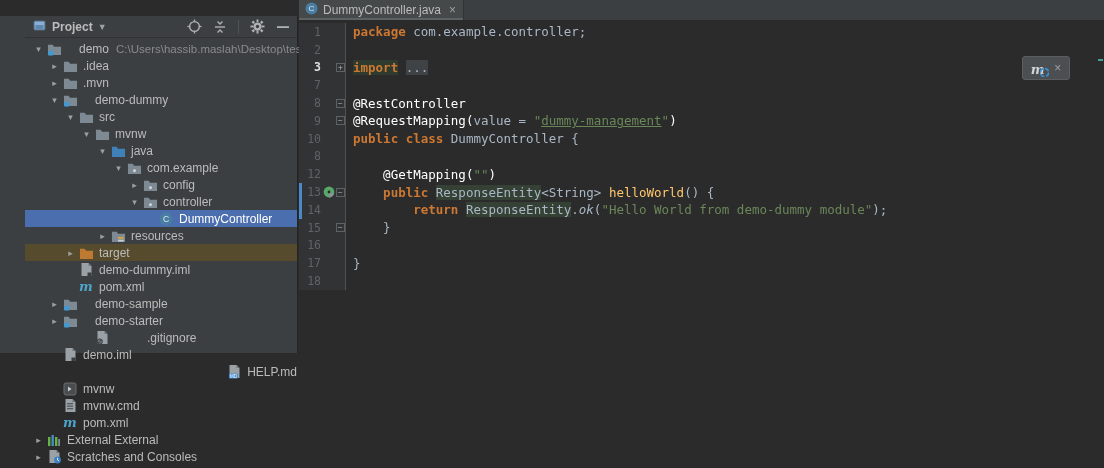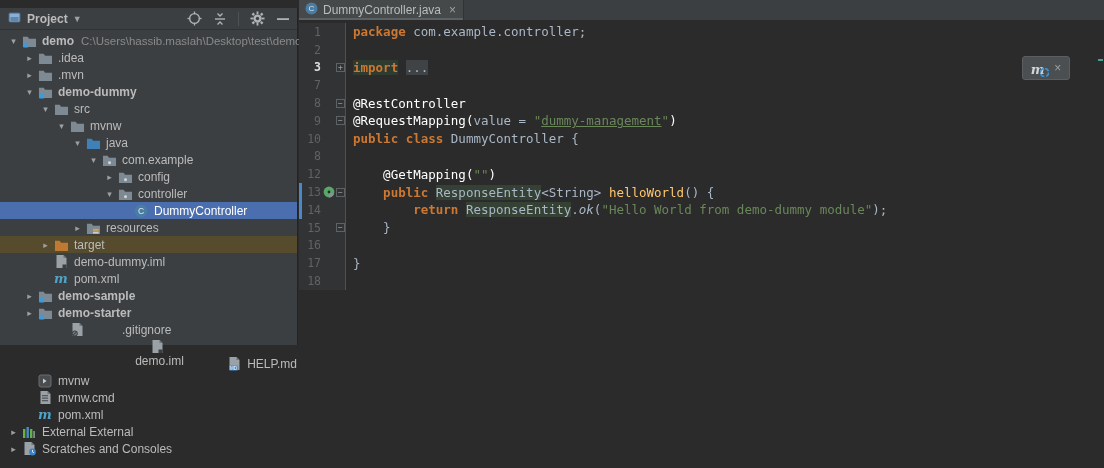--- a/index.html
+++ b/index.html
@@ -1,40 +1,40 @@
 <!DOCTYPE html>
 <html><head>
 <meta charset="utf-8">
 <style>
   * { margin:0; padding:0; box-sizing:border-box; }
   html,body { width:1104px; height:468px; overflow:hidden; background:#2b2b2b;
               font-family:"Liberation Sans", sans-serif; }
   .app { position:relative; width:1104px; height:468px; background:#2b2b2b; }
 
   
-  .project-panel { position:absolute; left:0; top:8px; width:298px; height:337px;
-                   background:#3c3f41; border-right:1px solid #232525; }
+  .project-panel { position:absolute; left:0; top:16px; width:298px; height:337px;
+                   background:#3c3f41; border-right:1px solid #232525;padding-left:25px; }
   .panel-header { height:22px; display:flex; align-items:center; padding:0 6px 0 8px;
                   color:#bbbbbb; font-size:12px; border-bottom:1px solid #323232; }
   .panel-header .ptitle { margin-left:6px; font-weight:bold; }
   .panel-header .caret { margin-left:5px; color:#9da0a2; font-size:9px; }
   .hdr-icons { margin-left:auto; display:flex; align-items:center; gap:10px; }
   .hdr-icons .hicon { width:16px; height:16px; display:flex; align-items:center;
                       justify-content:center; cursor:pointer; }
   .hdr-sep { width:1px; height:14px; background:#515151; }
 
   .tree { padding-top:2px; }
   .tree-row { height:17px; display:flex; align-items:center; font-size:12px;
               color:#bbbbbb; white-space:nowrap; cursor:pointer; }
   .tree-row.selected { background:#4b6eaf; color:#ffffff; }
   .tree-row.excluded { background:#564b2d; }
   .tree-row .chev { width:15px; flex:none; text-align:center; color:#9da0a2; font-size:9px; }
   .tree-row .ticon { width:16px; height:16px; flex:none; margin-right:5px;
                      display:inline-flex; align-items:center; justify-content:center; }
-  .tree-row .tlabel.bold { font-weight:bold; }
+  .tree-row .tlabel.bold { font-weight:normal;margin-left:12px; }
   .tree-row .thint { color:#8a8a8a; margin-left:7px; font-size:11.5px; }
   .mvn-glyph { font-family:"DejaVu Serif", serif; font-style:italic; font-weight:bold;
                color:#4fa3c9; font-size:13px; line-height:16px; }
 
   
   .editor { position:absolute; left:299px; top:0; right:0; bottom:0; background:#2b2b2b; }
   .tabbar { height:21px; background:#3c3f41; border-bottom:1px solid #2b2b2b;
             display:flex; align-items:flex-end; }
   .tab { height:21px; display:flex; align-items:center; gap:5px; padding:0 7px 0 6px;
          background:#45494a; color:#bbbbbb; font-size:12px;
@@ -301,21 +301,21 @@
           <span class="ticon">
             <svg width="13" height="15" viewBox="0 0 13 15">
               <path d="M1.5 1 h7 l3 3 v10 h-10 Z" fill="#9aa2a8"></path>
               <path d="M8.5 1 l3 3 h-3 Z" fill="#6d757b"></path>
               <circle cx="3.8" cy="11.5" r="2.6" fill="#6d757b" stroke="#3b3e40"></circle>
               <line x1="2" y1="13.3" x2="5.6" y2="9.7" stroke="#3b3e40"></line>
             </svg>
           </span>
           <span class="tlabel">.gitignore</span>
         </div>
-        <div class="tree-row" style="padding-left: 22px; flex-direction: column;">
+        <div class="tree-row" style="padding-left: 22px;">
           <span class="chev"></span>
           <span class="ticon">
             <svg width="13" height="15" viewBox="0 0 13 15">
               <path d="M1.5 1 h7 l3 3 v10 h-10 Z" fill="#9aa2a8"></path>
               <path d="M8.5 1 l3 3 h-3 Z" fill="#6d757b"></path>
               <rect x="7.5" y="10.5" width="4" height="3.5" fill="#3b3e40"></rect>
             </svg>
           </span>
           <span class="tlabel">demo.iml</span>
         </div>

